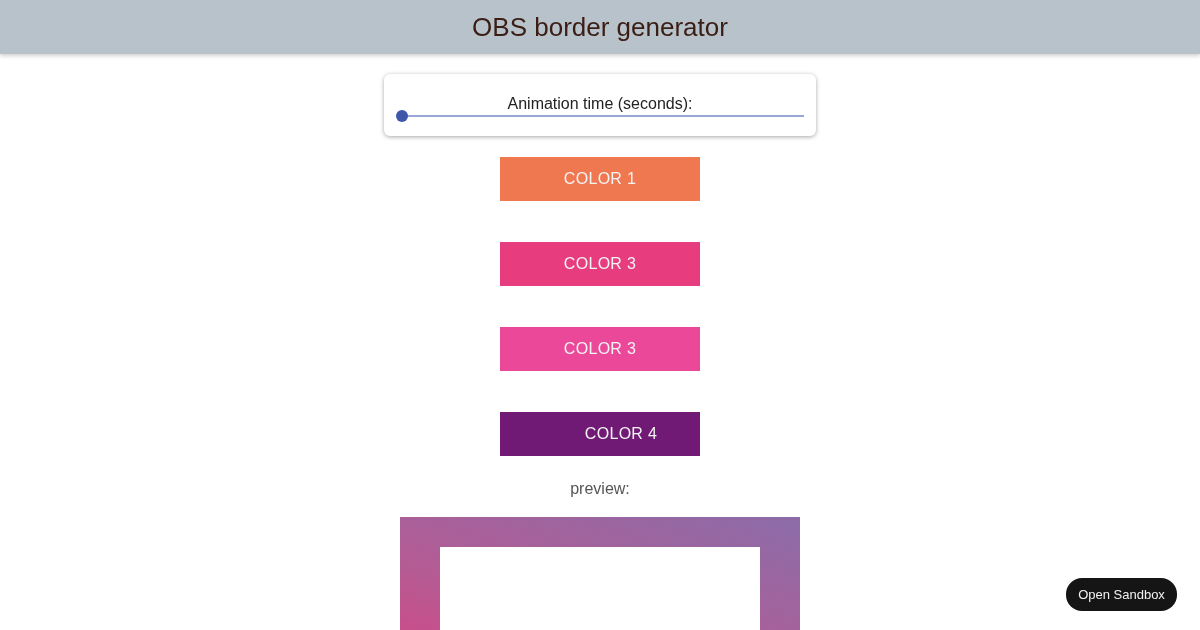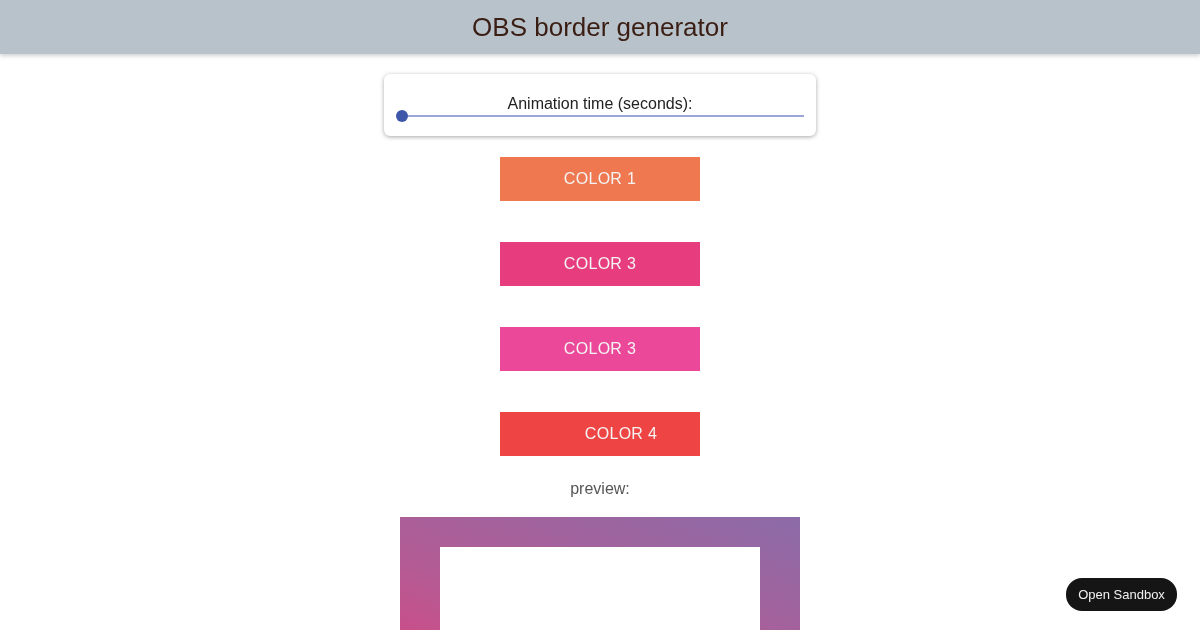--- a/index.html
+++ b/index.html
@@ -26,20 +26,20 @@
 <div class="card">
   <div class="label">Animation time (seconds):</div>
   <div class="slider">
     <div class="thumb"></div>
   </div>
 </div>
 
 <button class="cbtn" style="top:157px;background:#ef7850;">COLOR 1</button>
 <button class="cbtn" style="top:242px;background:#e73c7e;">COLOR 3</button>
 <button class="cbtn" style="top:327px;background:#ec4899;">COLOR 3</button>
-<button class="cbtn" style="top:412px;background:#ef4444;padding-left:48px;">COLOR 4</button>
+<button class="cbtn" style="top:412px;background:#701a75;padding-left:48px;">COLOR 4</button>
 
 <div class="preview-label">preview:</div>
 <div class="preview" style="background:linear-gradient(20deg,#e0407f 0%,#b45b94 45%,#8b6ca8 100%);">
   <div class="preview-inner"></div>
 </div>
 
 <button class="sandbox">Open Sandbox</button>
 
 </body></html>

